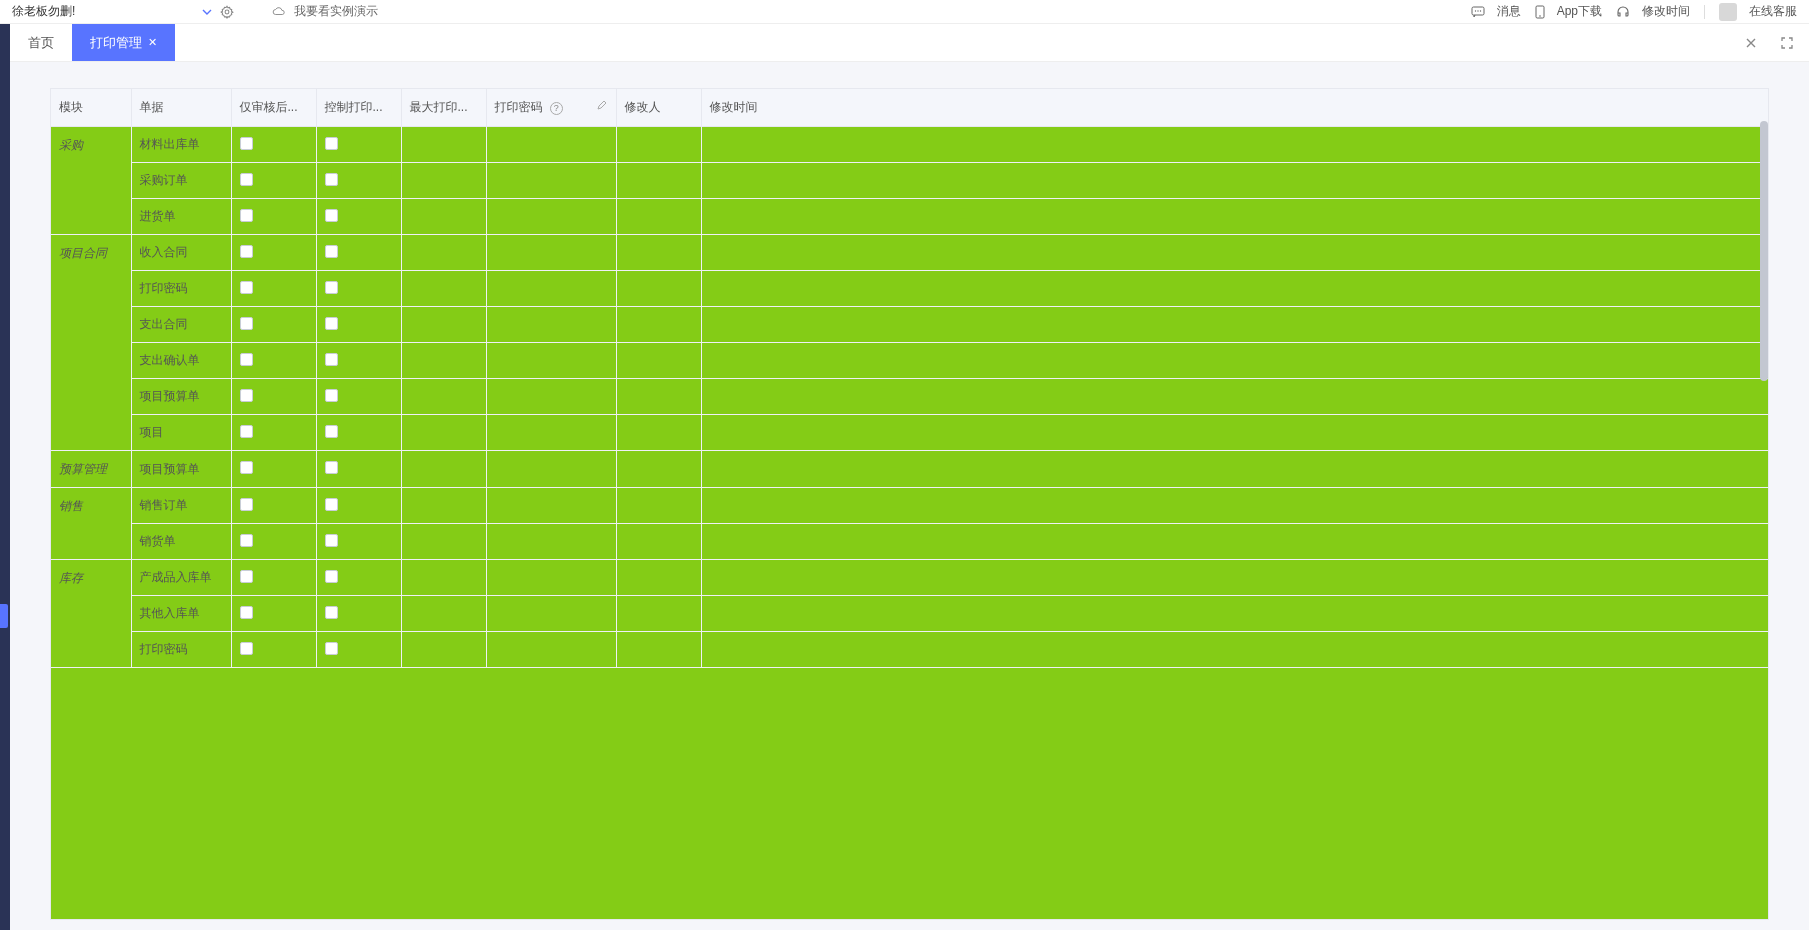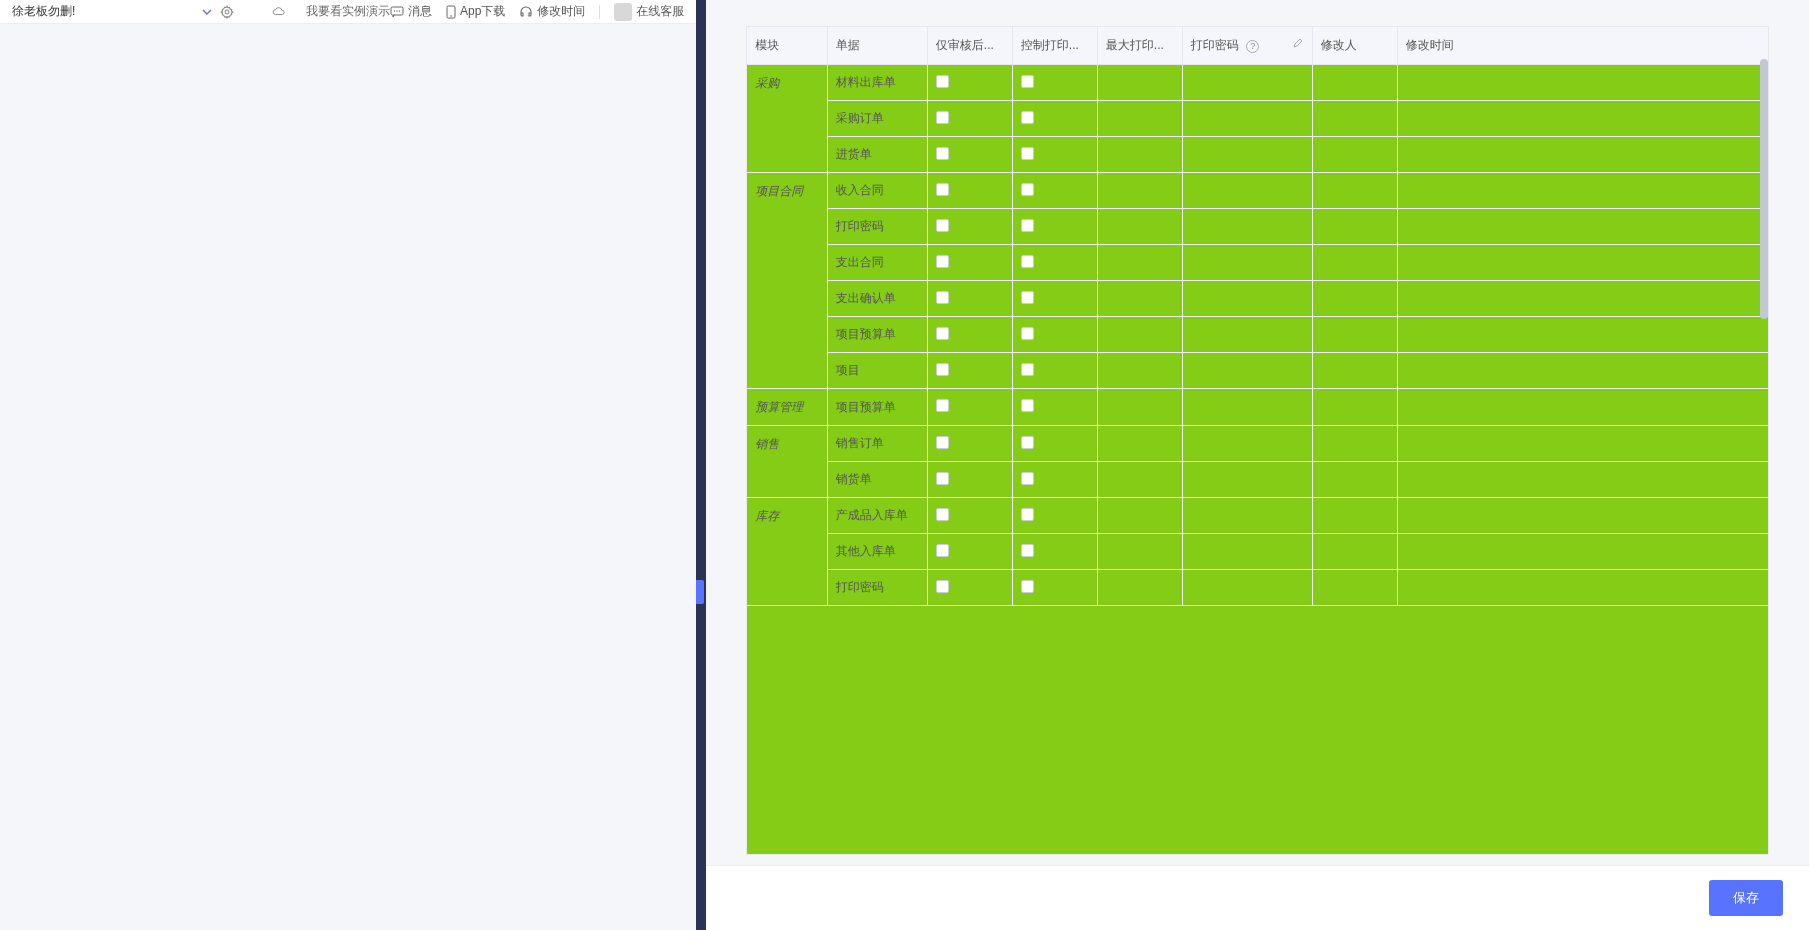--- a/index.html
+++ b/index.html
@@ -1,28 +1,28 @@
 <!DOCTYPE html>
 <html><head>
 <meta charset="utf-8">
 <style>
 * { margin: 0; padding: 0; box-sizing: border-box; }
 body { font-family: -apple-system, "Microsoft YaHei", sans-serif; font-size: 13px; color: #333; background: #f5f6fa; overflow: hidden; }
-.app { display: flex; height: 930px; width: 1809px; }
+.app { display: flex; flex-direction: column; height: 930px; width: 1809px; }
 
 
 .topbar { height: 24px; background: #fff; display: flex; align-items: center; padding: 0 12px; border-bottom: 1px solid #eee; position: relative; }
 .topbar-left { display: flex; align-items: center; gap: 8px; }
 .org-select { color: #333; font-size: 12px; display: flex; align-items: center; gap: 6px; width: 200px; }
 .org-select .chev { color: #5874ff; margin-left: auto; }
 .gear { color: #888; cursor: pointer; }
-.demo-link { display: flex; align-items: center; gap: 20px; color: #666; font-size: 12px; margin-left: 30px; }
+.demo-link { display: flex; align-items: center; gap: 8px; color: #666; font-size: 12px; margin-left: 30px; }
 .cloud-ico { width: 14px; height: 10px; }
 .topbar-right { margin-left: auto; display: flex; align-items: center; gap: 14px; color: #555; font-size: 12px; }
-.tb-item { display: flex; align-items: center; gap: 4px; cursor: pointer; }
+.tb-item { display: flex; align-items: center; gap: 12px; cursor: pointer; }
 .avatar { width: 18px; height: 18px; border-radius: 3px; background: #d8d8d8; display: inline-block; }
 .divider-v { width: 1px; height: 14px; background: #ddd; }
 
 
 .body-wrap { flex: 1; display: flex; min-height: 0; }
 .left-rail { width: 10px; background: #2a3356; position: relative; }
 .left-rail .active-pill { position: absolute; left: 0; width: 8px; height: 24px; background: #5874ff; top: 580px; border-radius: 0 2px 2px 0; }
 
 
 .main-col { flex: 1; display: flex; flex-direction: column; min-width: 0; }
@@ -133,20 +133,41 @@
     </div>
   </div>
 
   <div class="body-wrap">
     <div class="left-rail">
       <div class="active-pill"></div>
     </div>
 
     <div class="main-col">
 
+      <div class="tabs-row">
+        <div class="tab">
+          <span>首页</span>
+        </div>
+        <div class="tab active">
+          <span>打印管理</span>
+          <span class="x">✕</span>
+        </div>
+        <div class="tabs-right">
+          <span class="icon-btn">
+            <svg width="12" height="12" viewBox="0 0 12 12">
+                <path d="M2 2l8 8M10 2l-8 8" stroke="#888" stroke-width="1.4"></path>
+              </svg>
+          </span>
+          <span class="icon-btn">
+            <svg width="12" height="12" viewBox="0 0 12 12">
+                <path d="M1 4V1h3M11 4V1H8M1 8v3h3M11 8v3H8" stroke="#888" stroke-width="1.3" fill="none"></path>
+              </svg>
+          </span>
+        </div>
+      </div>
 
       <div class="content">
         <div class="table-wrap">
           <table class="tbl">
             <colgroup>
               <col class="module">
                 <col class="doc">
                 <col class="chk1">
                 <col class="chk2">
               <col class="max">
@@ -314,18 +335,15 @@
                   <td class="txt-cell"></td>
                   <td class="txt-cell"></td>
                   <td class=""></td>
                 </tr>
               </tbody>
           </table>
           <div class="scroll-hint"></div>
         </div>
       </div>
 
-      <div class="footer">
-        <button class="btn-primary">保存</button>
-      </div>
     </div>
   </div>
 </div>
 
 </body></html>

